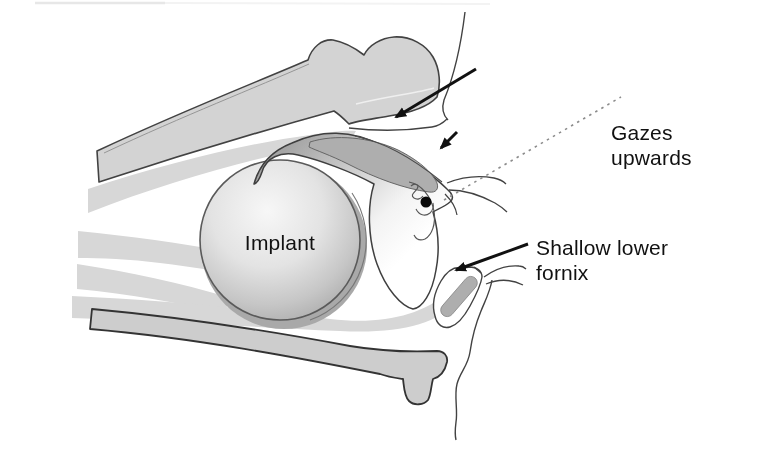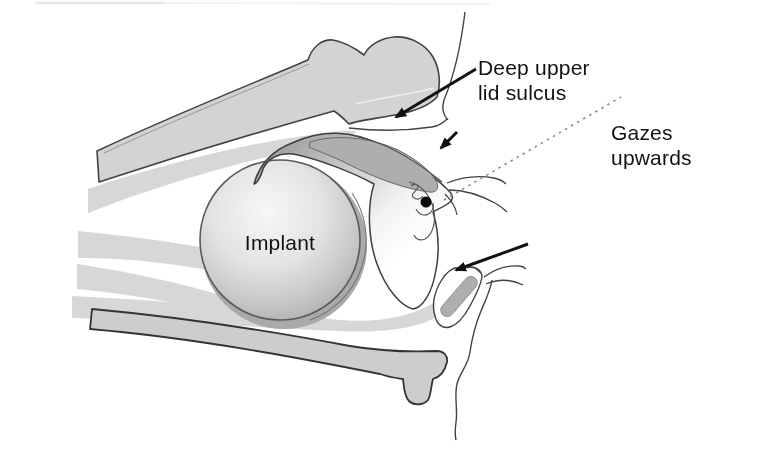--- a/index.html
+++ b/index.html
@@ -107,22 +107,22 @@
     <path d="M 492,280 C 490,292 485,301 481,311 C 476,323 472,338 470,352
              C 468,366 460,372 457,384 C 454,396 458,410 456,422 C 455,430 455,436 456,440" fill="none" stroke="#424242" stroke-width="1.4"></path>
 
     <path d="M 444,200 L 621,97" fill="none" stroke="#8c8c8c" stroke-width="1.6" stroke-dasharray="2.5 4.5"></path>
 
     <path d="M 476,69 L 396,117" stroke="#111111" stroke-width="3" marker-end="url(#ah)"></path>
     <path d="M 457,132 L 441,148" stroke="#111111" stroke-width="3" marker-end="url(#ah)"></path>
     <path d="M 528,244 L 456,270" stroke="#111111" stroke-width="3" marker-end="url(#ah)"></path>
   </svg>
 
-  <div class="label" id="lbl-sulcus" style="left:478px; top:55px;">Deep upper
-lid sulcus</div>
 
 
   <div class="label" id="lbl-gazes" style="left:611px; top:120px;">Gazes
 upwards</div>
 
   <div class="label" id="lbl-implant" style="left:198px; top:230px;">Implant</div>
 
+  <div class="label" id="lbl-fornix" style="left:536px; top:235px;">Shallow lower
+fornix</div>
 </div>
 
 </body></html>

